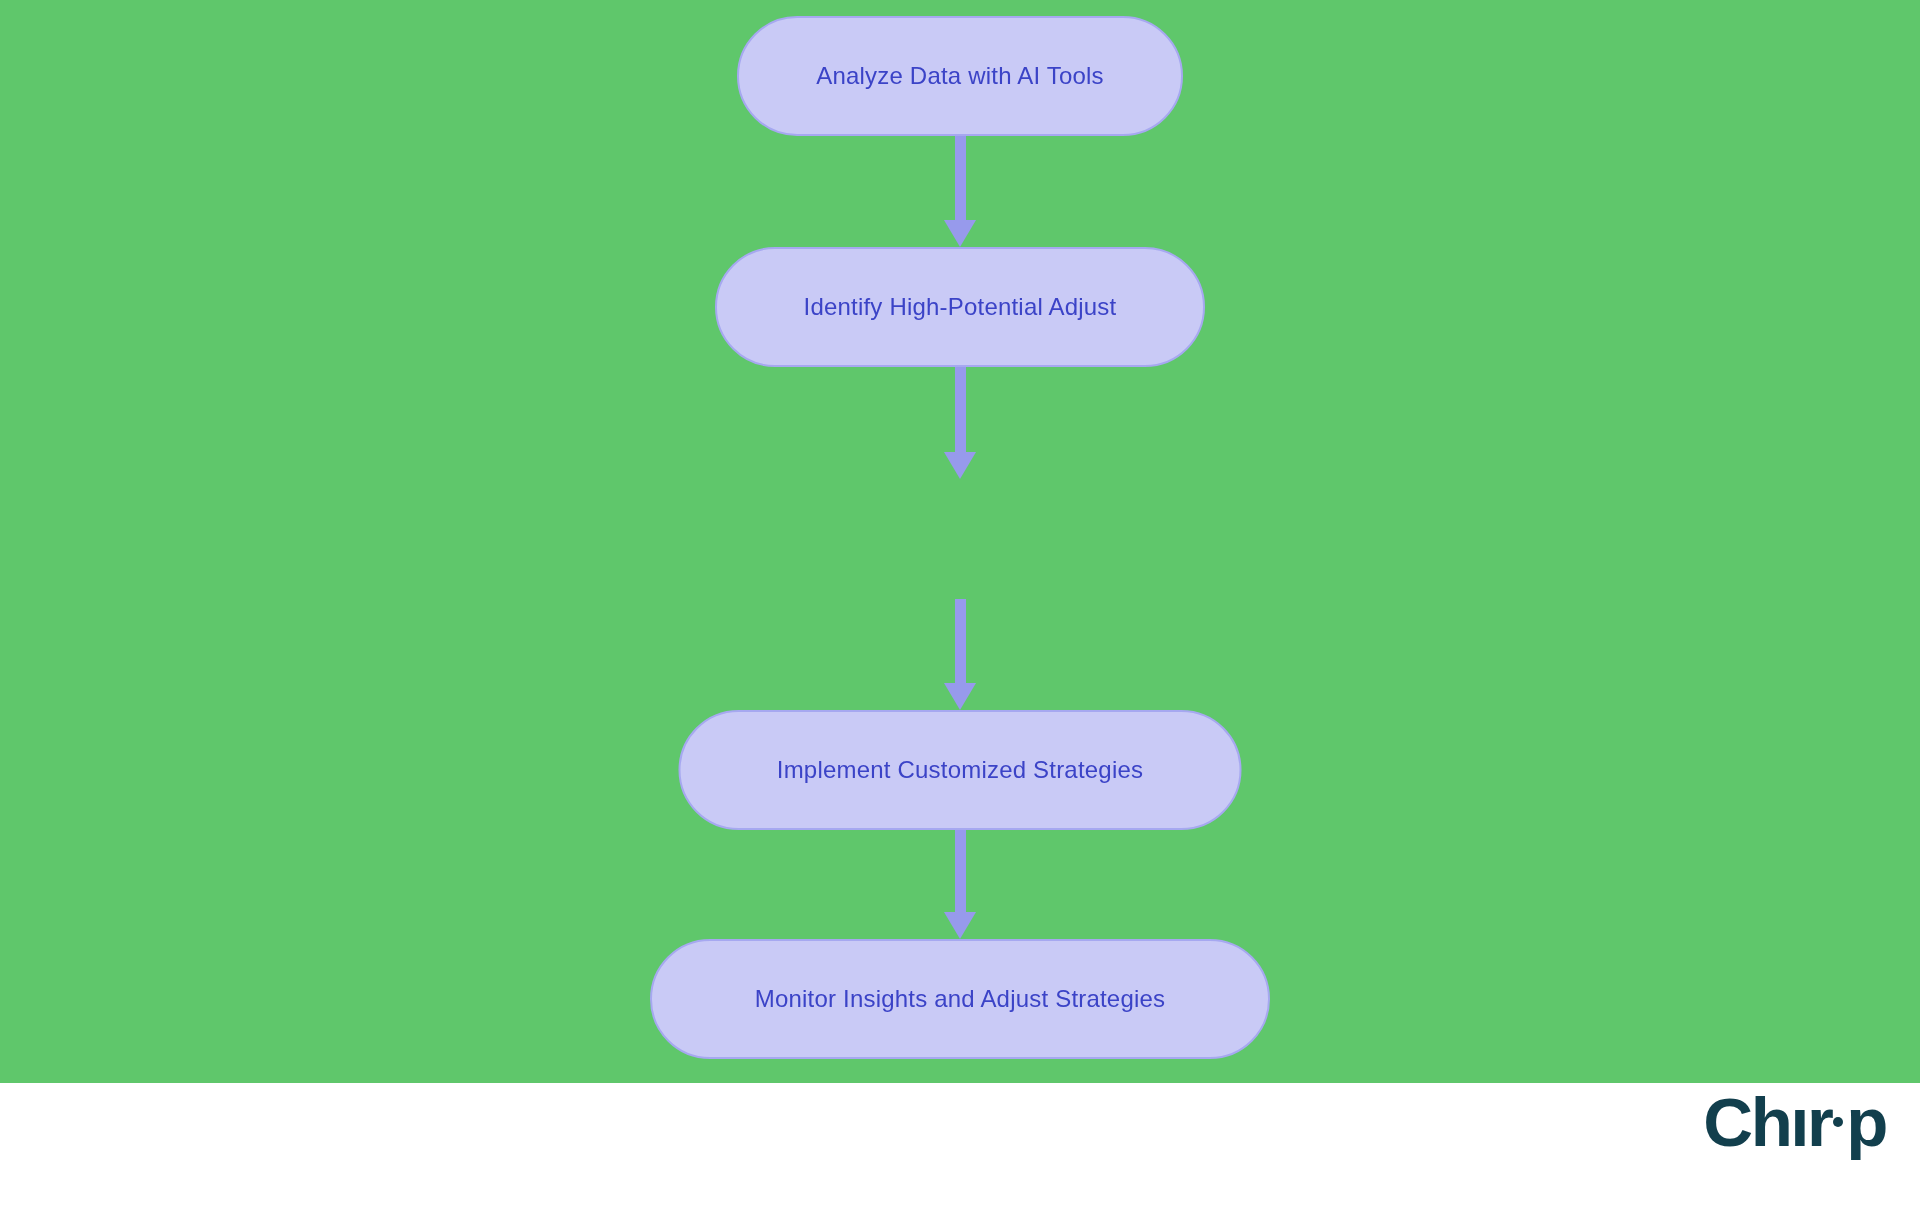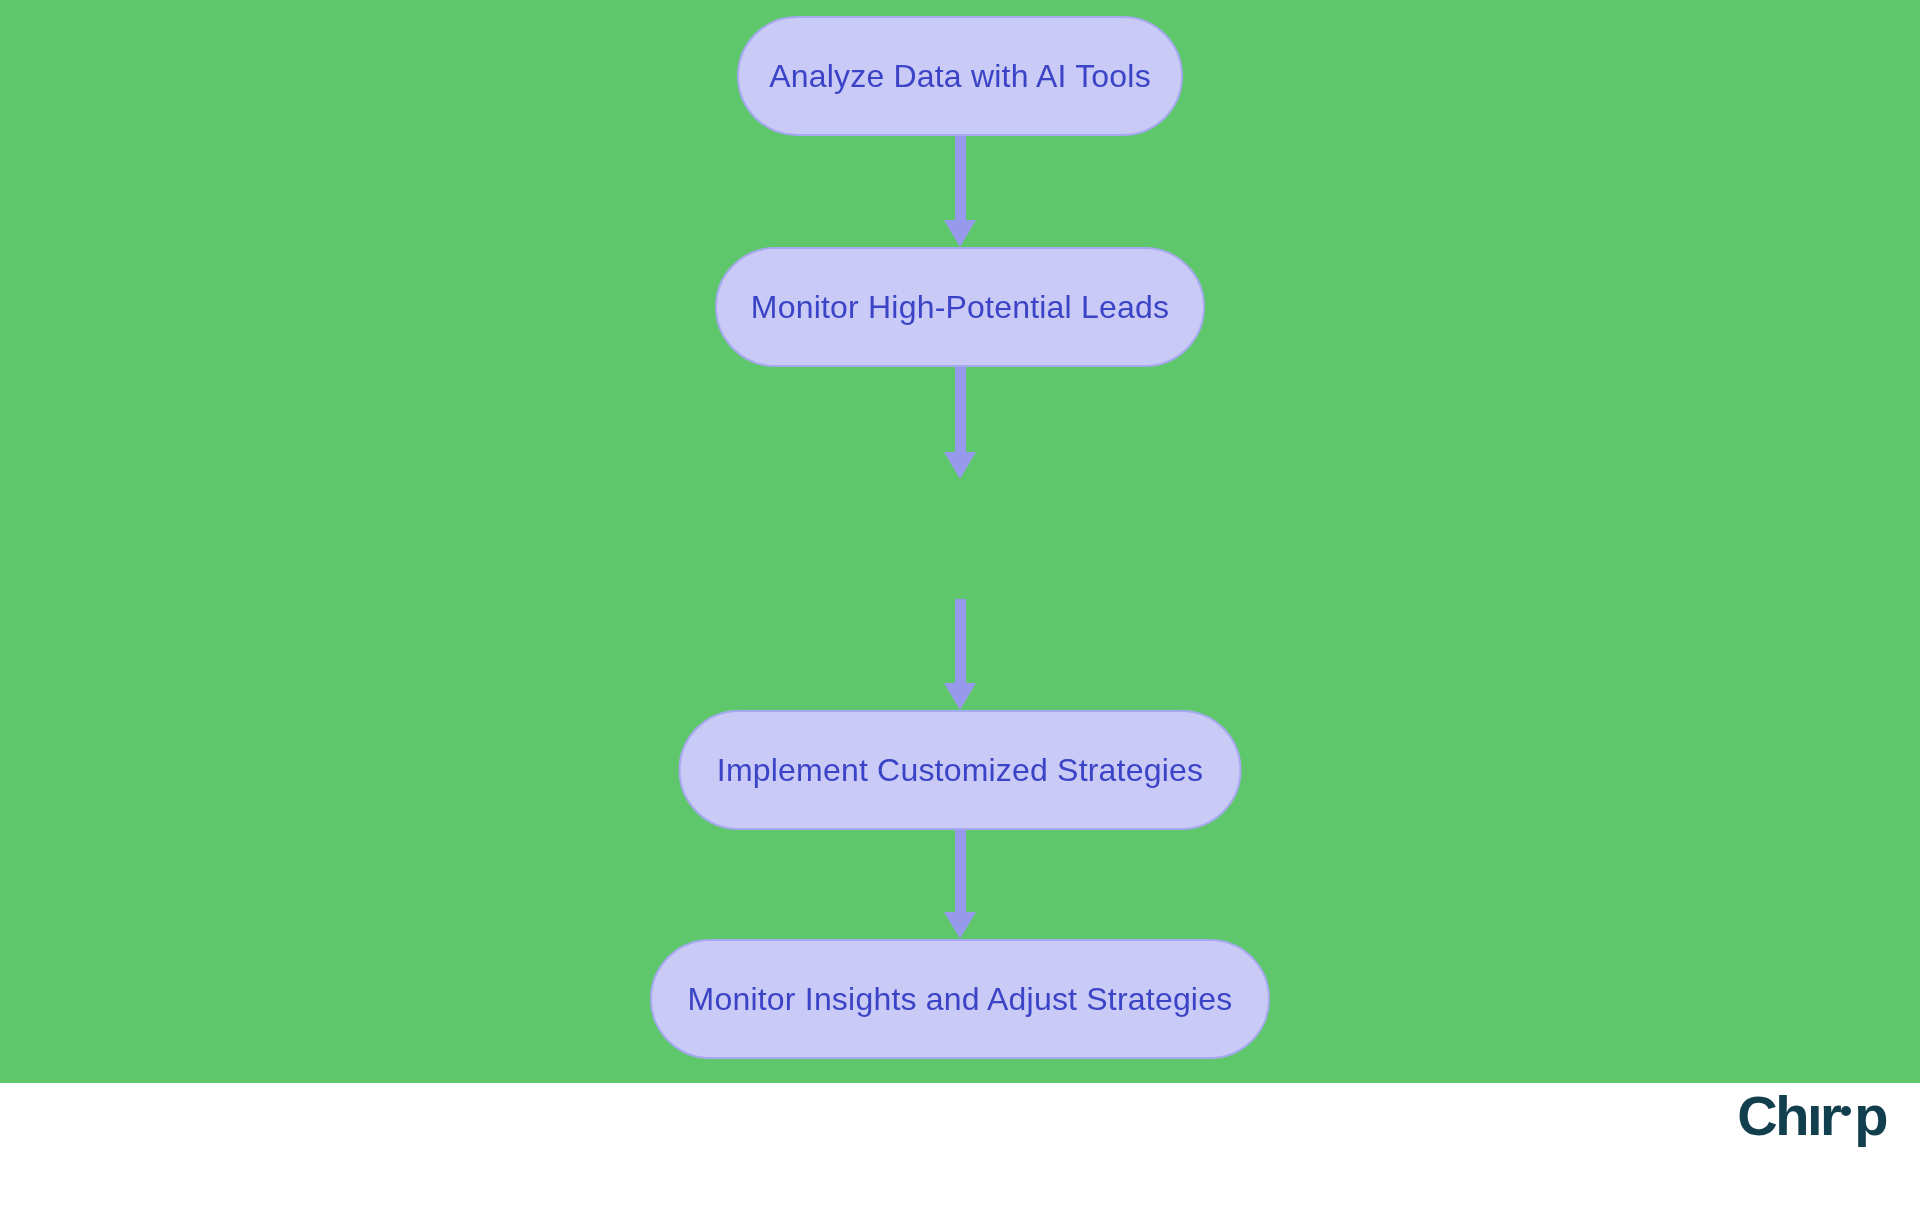--- a/index.html
+++ b/index.html
@@ -26,21 +26,21 @@
     background: var(--node-fill, #C9CAF6);
     border: 2px solid var(--node-border, #A6A8F0);
     border-radius: 62px;
     box-sizing: border-box;
     display: flex;
     align-items: center;
     justify-content: center;
   }
   .node-label {
     color: var(--node-text, #3B43C7);
-    font-size: 32px;
+    font-size: 24px;
     letter-spacing: 0.2px;
     white-space: nowrap;
   }
   .arrow {
     position: absolute;
     left: 50%;
     transform: translateX(-50%);
     width: 32px;
     display: flex;
     flex-direction: column;
@@ -63,21 +63,21 @@
     top: 1083px;
     width: 1920px;
     height: 132px;
     background: var(--footer-bg, #ffffff);
   }
   .chirp-logo {
     position: absolute;
     right: 34px;
     top: 2px;
     color: var(--logo-color, #123F4D);
-    font-size: 56px;
+    font-size: 69px;
     font-weight: 700;
     letter-spacing: -2.5px;
     line-height: 1.1;
     white-space: nowrap;
   }
   .logo-dot {
     display: inline-block;
     width: 10px;
     height: 10px;
     border-radius: 50%;
@@ -96,21 +96,21 @@
     <div class="node" style="top:16px; width:446px;">
       <span class="node-label">Analyze Data with AI Tools</span>
     </div>
 
     <div class="arrow" style="top:136px; height:111px;">
       <div class="shaft"></div>
       <div class="head"></div>
     </div>
 
     <div class="node" style="top:247px; width:490px;">
-      <span class="node-label">Monitor High-Potential Leads</span>
+      <span class="node-label">Identify High-Potential Adjust</span>
     </div>
 
     <div class="arrow" style="top:367px; height:112px;">
       <div class="shaft"></div>
       <div class="head"></div>
     </div>
 
 
     <div class="arrow" style="top:599px; height:111px;">
       <div class="shaft"></div>

